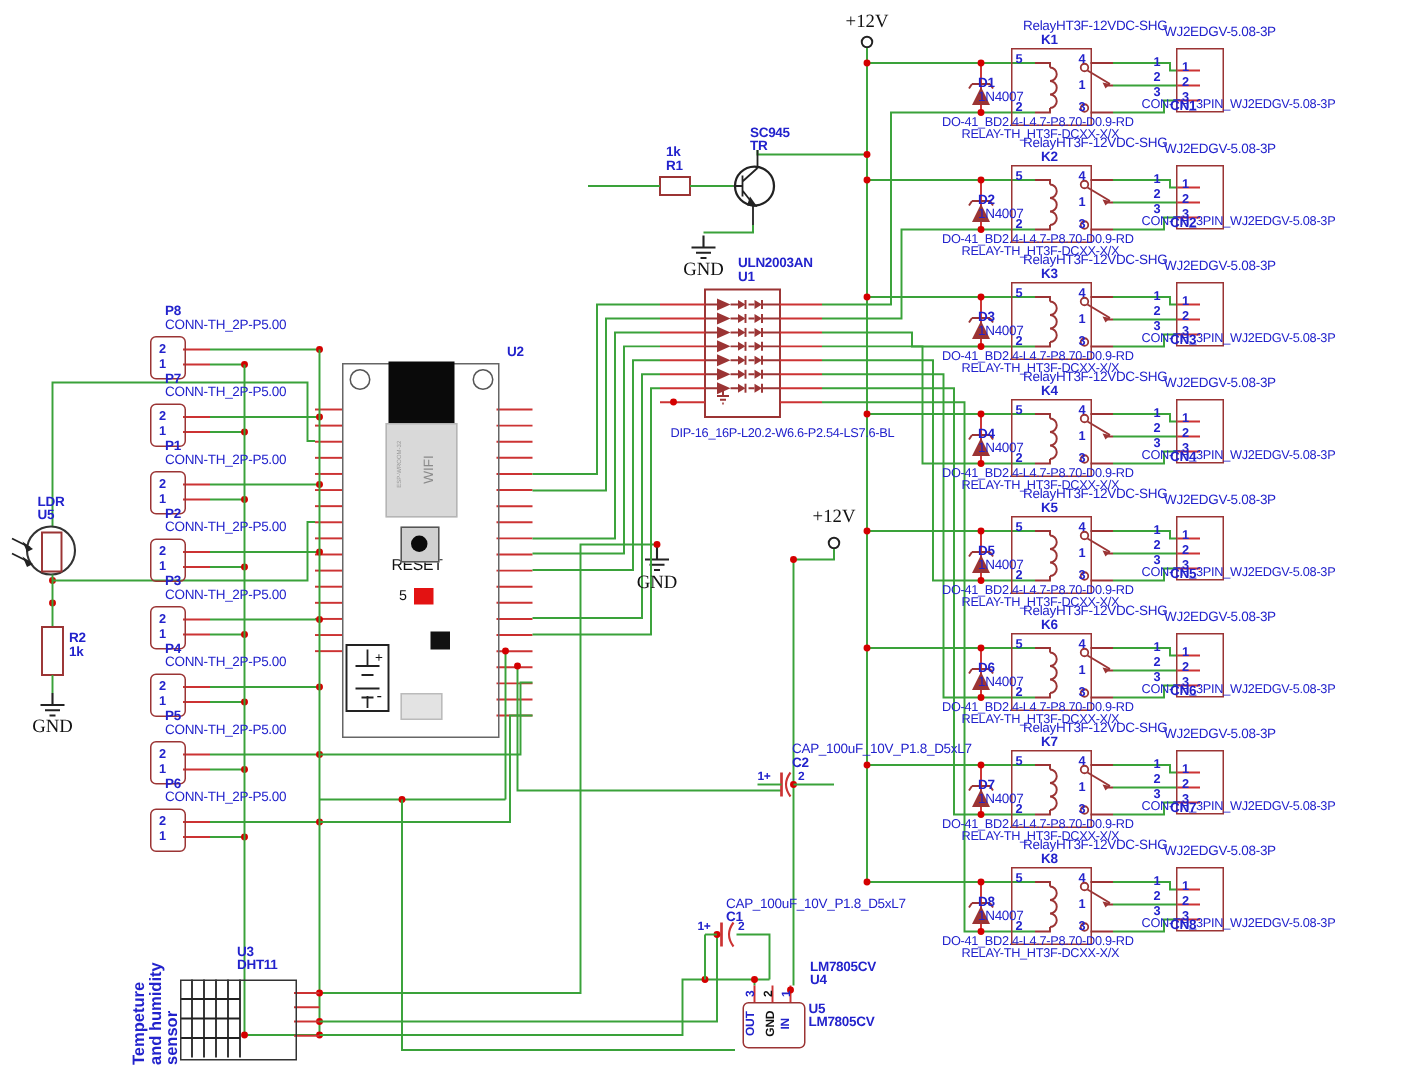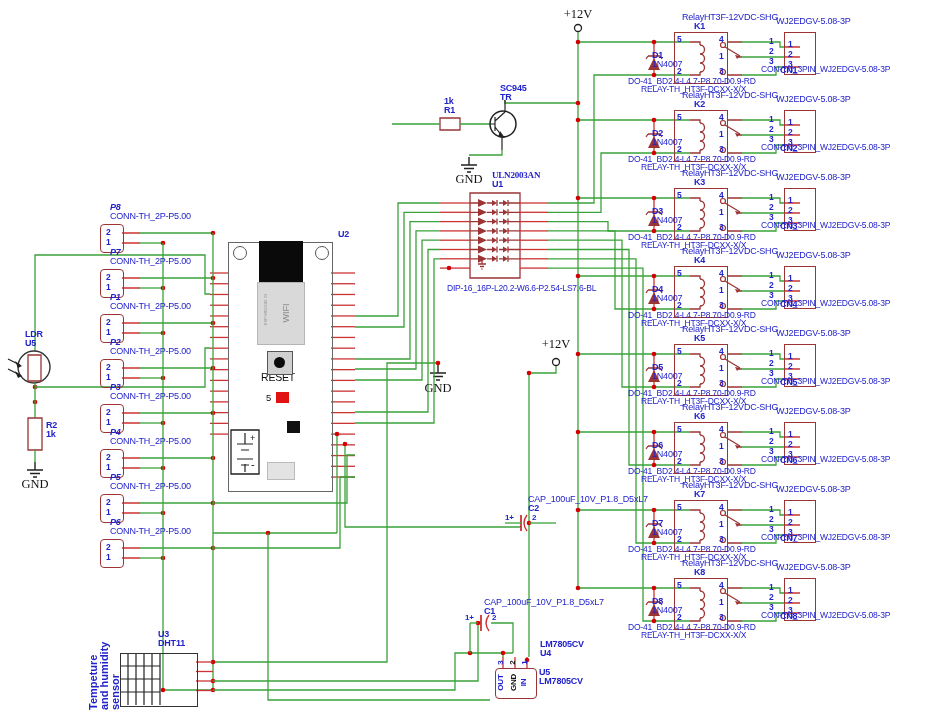--- a/index.html
+++ b/index.html
@@ -28,21 +28,21 @@
   .rl-rfp{left:17px;top:53px;font-size:8.5px;}
   .rl-cfp{left:137px;top:33px;font-size:8.5px;}
   .rp{font-size:8.5px;}
   .rp5{left:2px;top:2px;}.rp4{left:44px;top:2px;}.rp1{left:44px;top:19px;}
   .rp2{left:2px;top:34px;}.rp3{left:44px;top:34px;}
   .ci{font-size:8.5px;left:3px;}
   .co{font-size:8.5px;left:145px;}
   
   #p-col{position:absolute;left:98px;top:203px;width:140px;z-index:1;}
   .prow{position:relative;height:45px;}
-  .p-ref{left:12px;top:0;font-style:italic;}
+  .p-ref{left:12px;top:0;}
   .p-fp{left:12px;top:9px;}
   .p-box{left:2px;top:21px;width:22px;height:27px;}
   .pp2{left:5px;top:3px;font-size:8.5px;}
   .pp1{left:5px;top:13px;font-size:8.5px;}
   
   .esp-col{position:absolute;z-index:2;}
   .esp-pin{height:10.74px;font-size:8.5px;font-weight:bold;color:#2222cc;letter-spacing:-0.2px;}
   .uln-col{position:absolute;z-index:2;}
   .uln-pin{height:9.3px;font-size:8px;font-weight:bold;color:#2222cc;}
   .blkpart{position:absolute;z-index:3;}
@@ -491,21 +491,21 @@
     <div style="position:absolute;left:6px;top:5px;width:11px;height:11px;background:#0a0a0a;border-radius:50%;"></div>
   </div>
   <span class="lbl bk" style="left:261px;top:373px;font-size:10.5px;color:#111;">RESET</span>
   <span class="lbl bk" style="left:266px;top:393px;font-size:9.5px;color:#111;">5</span>
   <div class="blkpart" style="left:276px;top:392px;width:13px;height:11px;background:#e31212;"></div>
   <div class="blkpart" style="left:287px;top:421px;width:13px;height:12px;background:#111;"></div>
   <div class="blkpart" style="left:267px;top:462px;width:26px;height:16px;background:#e3e3e3;border:1px solid #bbb;"></div>
   <span class="lbl bk" style="left:250px;top:434px;font-size:9px;color:#111;">+</span>
   <span class="lbl bk" style="left:251px;top:460px;font-size:11px;color:#111;">-</span>
 
-  <span class="lbl b" style="left:492px;top:171px;font-family:Liberation Serif, serif;">ULN2003AN</span>
+  <span class="lbl b" style="left:492px;top:171px;">ULN2003AN</span>
   <span class="lbl b" style="left:492px;top:180px;">U1</span>
   <span class="lbl" style="left:447px;top:284px;font-size:8.5px;">DIP-16_16P-L20.2-W6.6-P2.54-LS7.6-BL</span>
   <div class="uln-col" style="left:448px;top:197px;width:18px;text-align:right;">
       <div class="uln-pin"></div>
       <div class="uln-pin"></div>
       <div class="uln-pin"></div>
       <div class="uln-pin"></div>
       <div class="uln-pin"></div>
       <div class="uln-pin"></div>
       <div class="uln-pin"></div>

